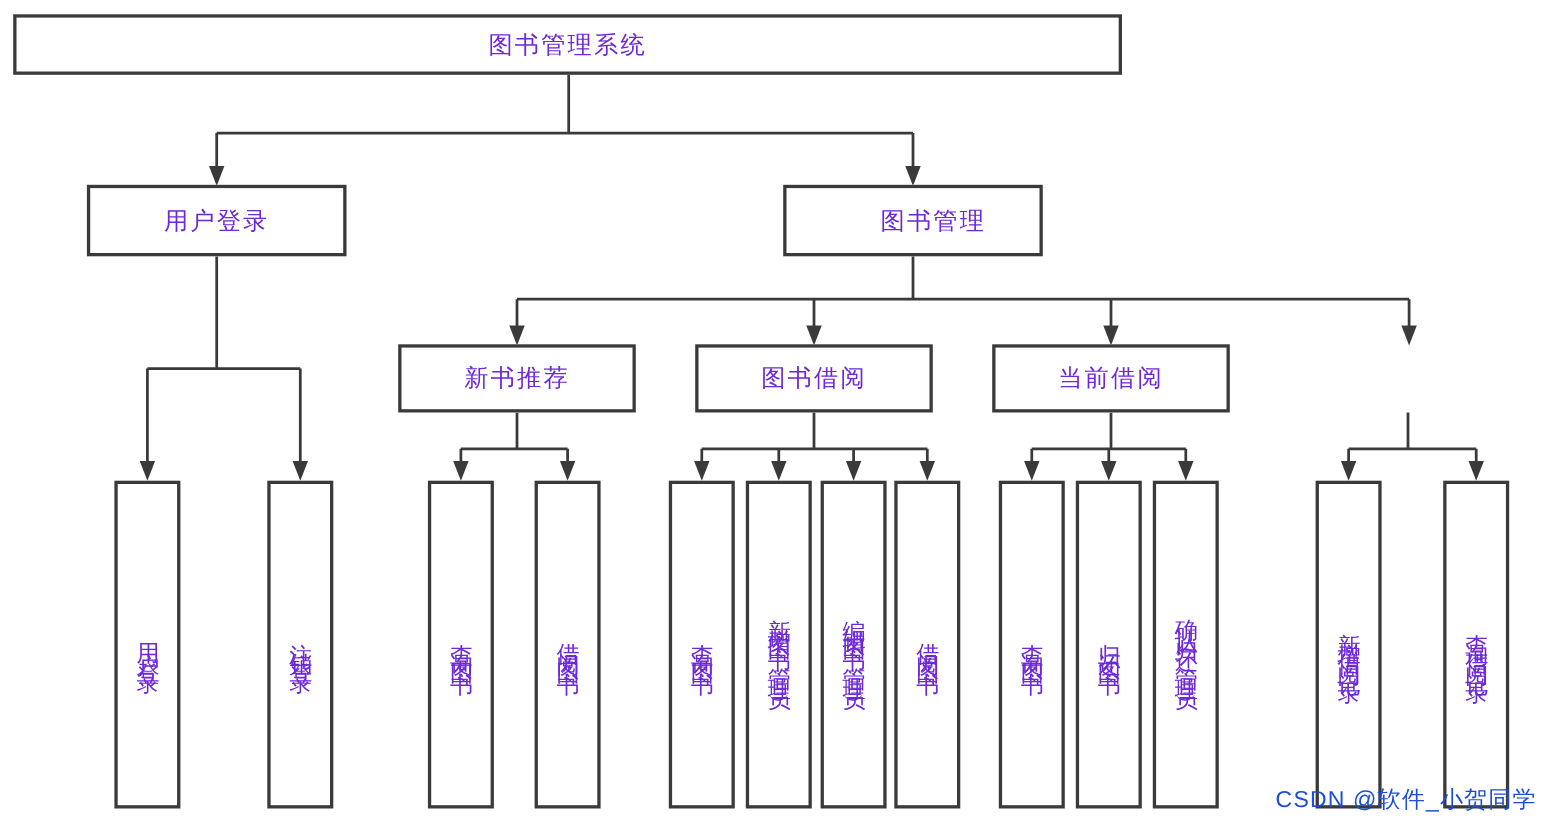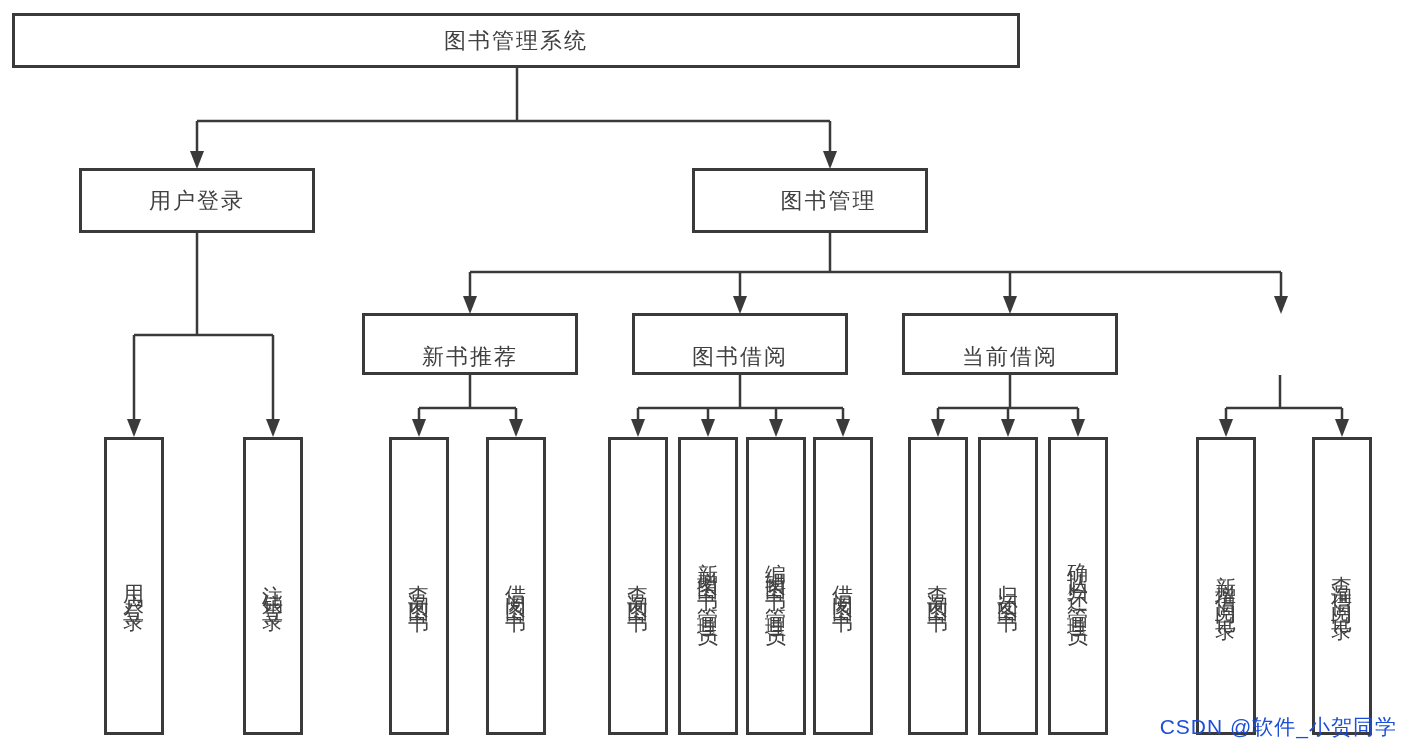--- a/index.html
+++ b/index.html
@@ -17,30 +17,30 @@
     width: 1405px; height: 747px;
   }
   .box {
     position: absolute;
     box-sizing: border-box;
     background: #ffffff;
     border: 3px solid #3a3a3a;
     display: flex;
     align-items: center;
     justify-content: center;
-    color: #404040;
+    color: #6d28d9;
   }
   .box .hlabel {
     font-size: 22px;
     letter-spacing: 2px;
     white-space: nowrap;
   }
   .root  { left: 12px;  top: 13px;  width: 1008px; height: 55px; }
   .lvl2  { top: 168px;  width: 236px; height: 65px; }
-  .lvl3  { top: 313px;  width: 216px; height: 62px; align-items: flex-end; }
+  .lvl3  { top: 313px;  width: 216px; height: 62px; }
   .leaf  { top: 437px;  width: 60px;  height: 298px; }
   .leaf .vlabel {
     writing-mode: vertical-rl;
     text-orientation: mixed;
     font-size: 21px;
     line-height: 1;
     letter-spacing: 9px;
     white-space: nowrap;
   }
   .watermark {
@@ -98,21 +98,21 @@
     </g>
   </svg>
 
   <div class="box root">
     <span class="hlabel">图书管理系统</span>
   </div>
 
   <div class="box lvl2" style="left:79px;">
     <span class="hlabel">用户登录</span>
   </div>
-  <div class="box lvl2" style="left:692px;padding-left:37px;">
+  <div class="box lvl2" style="left:712px;padding-left:37px;">
     <span class="hlabel">图书管理</span>
   </div>
 
   <div class="box lvl3" style="left:362px;">
     <span class="hlabel">新书推荐</span>
   </div>
   <div class="box lvl3" style="left:902px;">
     <span class="hlabel">当前借阅</span>
   </div>
   <div class="box lvl3" style="left:632px;">

